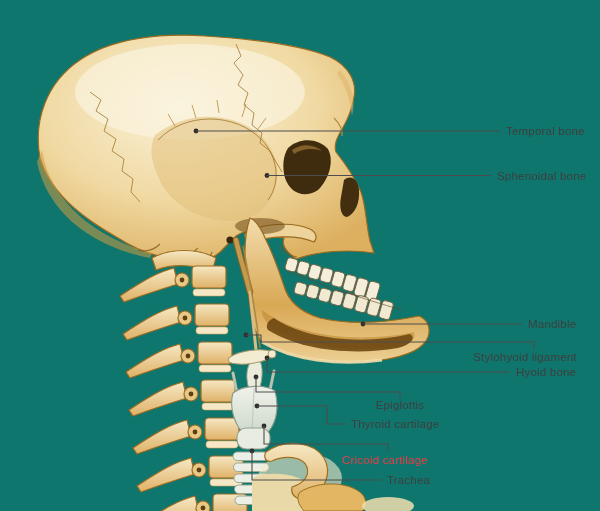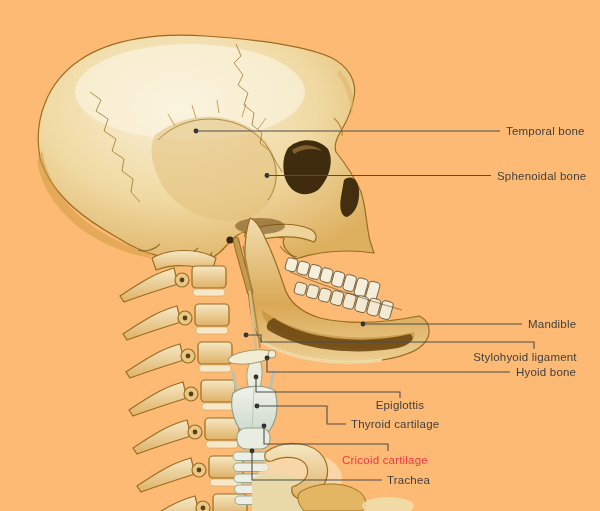--- a/index.html
+++ b/index.html
@@ -1,19 +1,19 @@
 <!DOCTYPE html>
 <html><head>
 <meta charset="utf-8">
 <style>
   html,body{margin:0;padding:0;background:#ffffff;}
   .figure-wrap{
     position:relative;
     width:600px;height:511px;
-    background:#fdba74;
+    background:#0f766e;
     font-family:"Liberation Sans", sans-serif;
     overflow:hidden;
     text-decoration:underline;
   }
   svg{display:block;}
   .leader{stroke:#4d4d4d;stroke-width:1.1;fill:none;}
   .leader-dot{fill:#2e2e2e;stroke:none;}
   .lbl{
     font-family:"Liberation Sans", sans-serif;
     font-size:11.5px;

